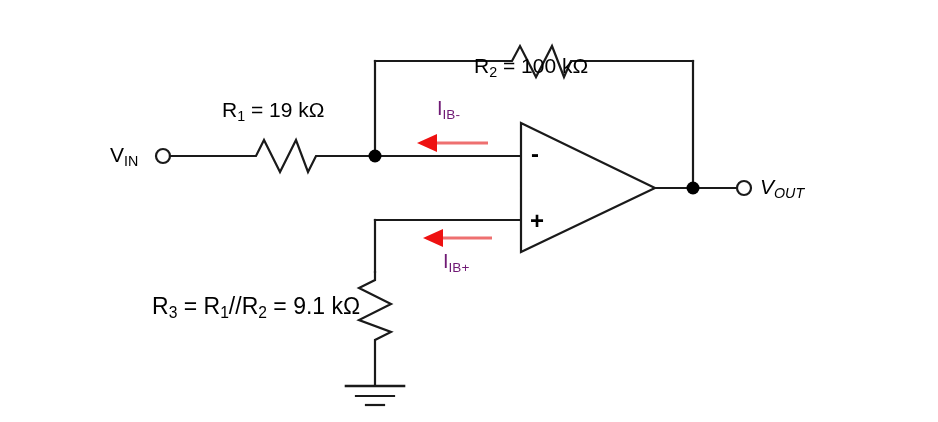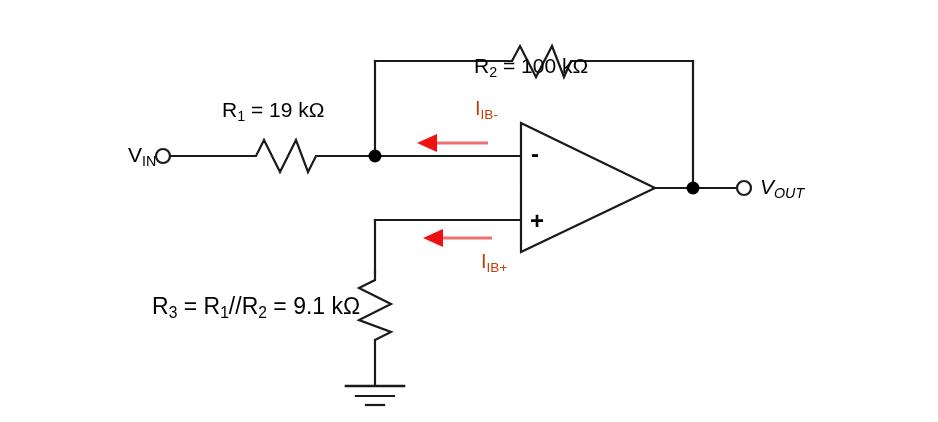--- a/index.html
+++ b/index.html
@@ -32,22 +32,21 @@
     font-size: 20px;
     line-height: 1;
   }
   .lbl sub {
     font-size: 0.68em;
     vertical-align: baseline;
     position: relative;
     top: 0.28em;
   }
   .lbl.red {
-    color: #c2410c;
-    margin-left: 38px;
+    color: #701a75;
   }
   .opsign {
     position: absolute;
     color: #000000;
     font-family: "Liberation Sans", sans-serif;
     font-weight: bold;
     line-height: 1;
   }
 </style>
 </head>
@@ -106,21 +105,21 @@
   </div>
 
   <div class="lbl" style="left:474px; top:11px; font-size:21px;margin-top:44px;">
     <span>R</span><sub>2</sub><span> = 100 kΩ</span>
   </div>
 
   <div class="lbl" style="left:152px; top:295px; font-size:23px;">
     <span>R</span><sub>3</sub><span> = R</span><sub>1</sub><span>//R</span><sub>2</sub><span> = 9.1 kΩ</span>
   </div>
 
-  <div class="lbl" style="left:110px; top:144px; font-size:21px;margin-left:18px;">
+  <div class="lbl" style="left:110px; top:144px; font-size:21px;">
     <span>V</span><sub>IN</sub>
   </div>
 
   <div class="lbl" style="left:760px; top:176px; font-size:21px;font-style:italic;">
     <span>V</span><sub>OUT</sub>
   </div>
 
   <div class="lbl red" style="left:437px; top:98px; font-size:20px;">
     <span>I</span><sub>IB-</sub>
   </div>

